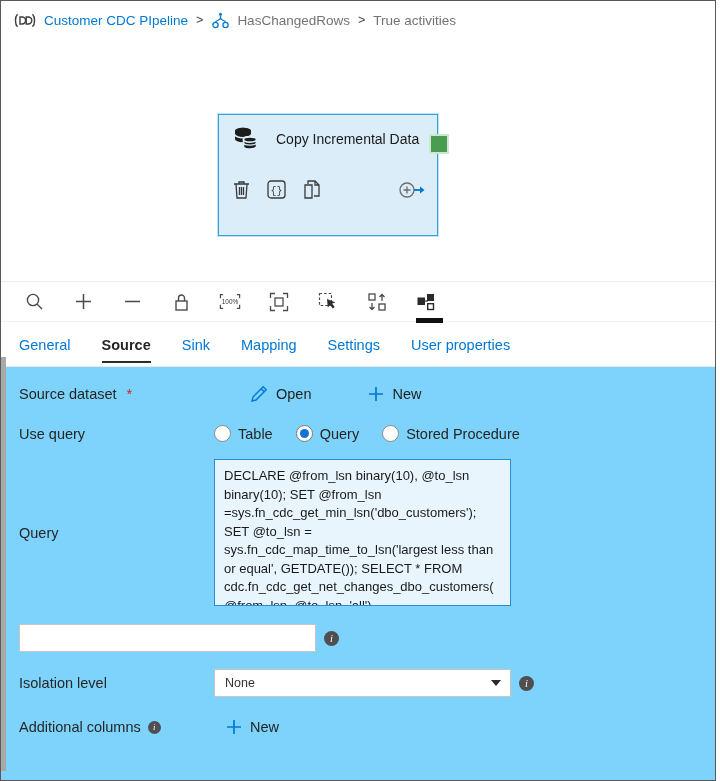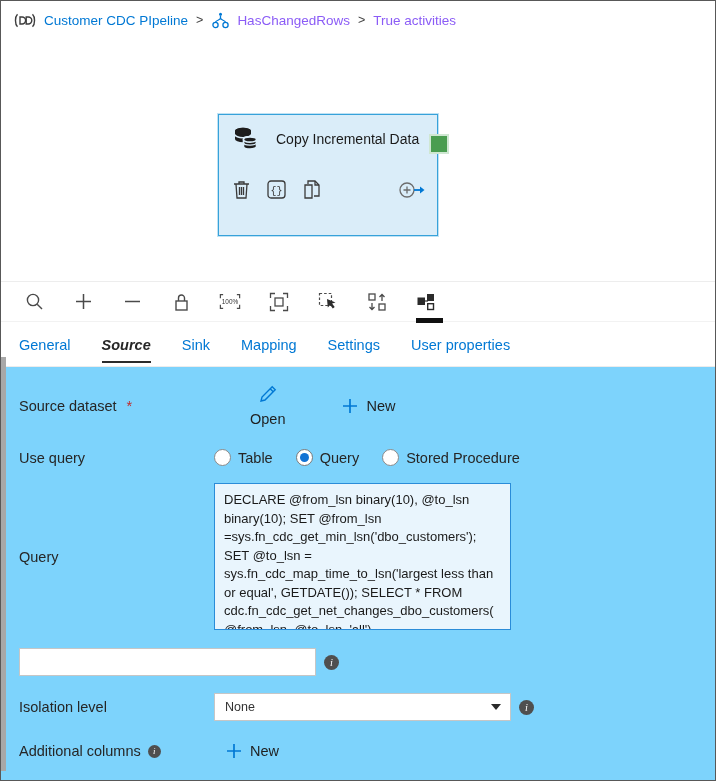--- a/index.html
+++ b/index.html
@@ -4,21 +4,21 @@
 <style>
   * { margin:0; padding:0; box-sizing:border-box; }
   html,body { background:#fff; }
   body { font-family:"Liberation Sans", sans-serif; color:#262626; }
   .frame { position:relative; width:716px; height:781px; border:1.5px solid #585858; background:#fff; overflow:hidden; }
 
   
   .breadcrumb { position:absolute; top:0; left:0; right:0; height:38px; display:flex; align-items:center; padding:0 12px; gap:7px; font-size:13.5px; }
   .bc-link { color:#0078d4; cursor:pointer; }
   .bc-sep { color:#3f3f3f; font-size:12.5px; padding:0 1px; }
-  .bc-text { color:#8b5cf6; }
+  .bc-text { color:#737373; }
 
   
   .canvas { position:absolute; top:38px; left:0; right:0; height:242px; background:#fff; }
   .node { position:absolute; left:217px; top:75px; width:220px; height:122px; border:1px solid #37a2da; background:#daedf9; box-shadow:0 0 0 1px #bfe2f4; }
   .node-header { height:28px; background:#0c7cd4; color:#fff; font-size:13px; display:flex; align-items:center; padding-left:10px; }
   .node-body { position:relative; height:92px; }
   .node-main { display:flex; align-items:center; padding:10px 0 0 12px; }
   .node-title { font-size:14px; color:#1a1a1a; margin-left:13px; white-space:nowrap; }
   .out-port { position:absolute; right:-10px; top:21px; width:16px; height:16px; background:#4a9d50; outline:2px solid #cfe7d2; }
   .node-actions { position:absolute; left:13px; right:10px; bottom:7px; display:flex; align-items:center; gap:15px; }
@@ -26,21 +26,21 @@
   .act-icon { display:inline-flex; cursor:pointer; }
 
   
   .toolbar { position:absolute; top:280px; left:0; right:0; height:41px; border-top:1px solid #ededed; border-bottom:1px solid #f2f2f2; display:flex; align-items:center; padding-left:22px; gap:27px; background:#fff; }
   .tb-btn { width:22px; height:22px; display:flex; align-items:center; justify-content:center; cursor:pointer; }
   .tb-thumb { position:absolute; left:415px; top:317px; width:27px; height:5px; background:#101010; }
 
   
   .tabs { position:absolute; top:322px; left:0; right:0; height:44px; display:flex; align-items:stretch; padding-left:18px; gap:31px; border-bottom:1px solid #ececec; background:#fff; }
   .tab { display:flex; align-items:center; font-size:14.5px; color:#0078d4; cursor:pointer; position:relative; }
-  .tab.active { color:#262626; font-weight:bold;font-style:italic; }
+  .tab.active { color:#262626; font-weight:bold; }
   .tab.active::after { content:""; position:absolute; left:0; right:0; bottom:3px; height:2.5px; background:#2b2b2b; }
 
   
   .form { position:absolute; top:366px; left:0; right:0; bottom:0; padding:18px 18px 18px 18px; background:#7dd3fc; }
   .row { display:flex; align-items:center; }
   .row-label { width:195px; flex:0 0 195px; font-size:14.5px; color:#262626; display:flex; align-items:center; gap:7px; }
   .req { color:#c02b2b; margin-left:3px; }
   .dropdown { width:297px; height:30px; border:1px solid #c6c6c6; background:#fff; display:flex; align-items:center; padding:0 9px; cursor:pointer; }
   .dd-text { font-size:12.5px; color:#333; margin-left:9px; }
   .dd-text.lone { margin-left:1px; }
@@ -217,21 +217,21 @@
     <div class="tab">User properties</div>
   </div>
 
   <div class="form">
 
     <div class="row r1">
       <span class="row-label">
         <span>Source dataset</span>
           <span class="req">*</span>
       </span>
-      <div class="link-btn" style="margin-left:36px;flex-direction:column;">
+      <div class="link-btn" style="margin-left:36px;">
         <span class="act-icon">
           <svg width="18" height="18" viewBox="0 0 18 18" fill="none" stroke="#0078d4" stroke-width="1.4">
             <path d="M13.2 1.8 l3 3 L6 15 l-4 1 1 -4 z"></path>
             <path d="M11.2 3.8 l3 3"></path>
           </svg>
         </span>
         <span>Open</span>
       </div>
       <div class="link-btn" style="margin-left:57px;">
         <span class="act-icon">

